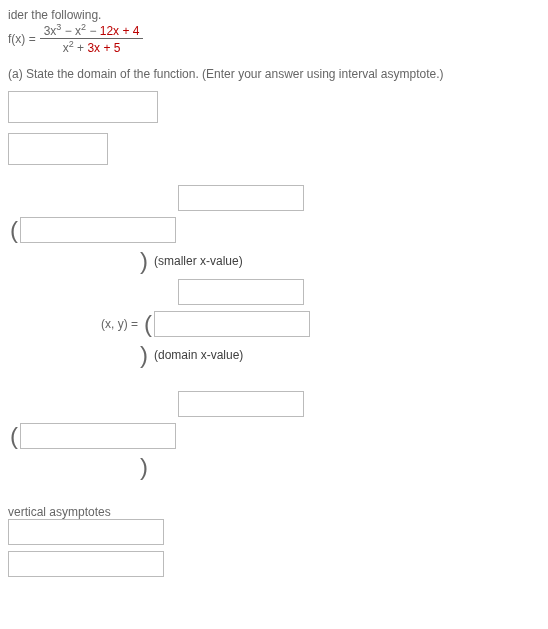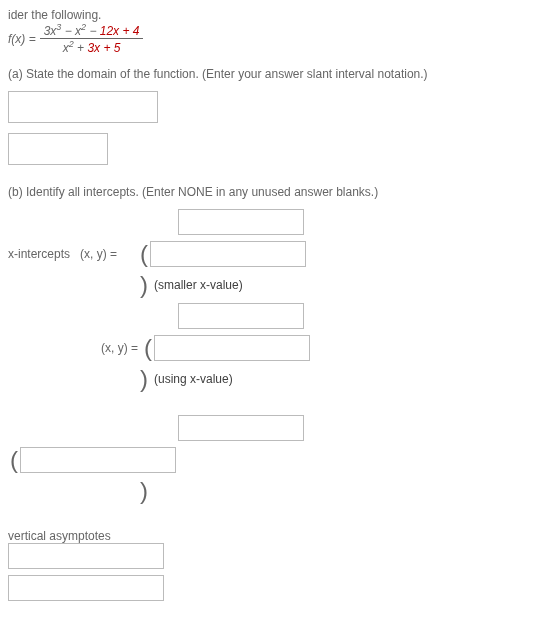--- a/index.html
+++ b/index.html
@@ -13,21 +13,20 @@
     }
     .section {
       margin-bottom: 20px;
     }
     .intro {
     }
     .formula {
       display: flex;
       align-items: center;
       margin-bottom: 12px;
-      font-style: italic;
     }
     .formula-lhs {
       margin-right: 4px;
     }
     .fraction {
       display: inline-flex;
       flex-direction: column;
       align-items: center;
       vertical-align: middle;
     }
@@ -136,56 +135,52 @@
     <span class="num">
       <span>3x</span><span class="sup">3</span><span> − x</span><span class="sup">2</span><span> − </span><span class="red">12x + 4</span>
     </span>
     <span class="den">
       <span>x</span><span class="sup">2</span><span> + </span><span class="red">3x + 5</span>
     </span>
   </span>
 </div>
 
 <div class="section">
-  <div class="part-label">(a) State the domain of the function. (Enter your answer slant interval notation.)</div>
+  <div class="part-label">(a) State the domain of the function. (Enter your answer using interval asymptote.)</div>
   <textarea class="input-field" style=""></textarea>
   <textarea class="input-field" style="width: 100px;"></textarea>
 </div>
 
 <div class="section">
-  <div class="part-label">(b) Identify all intercepts. (Enter NONE in any unused answer blanks.)</div>
 
   <div class="row" style="margin-left:170px;">
     <input class="small-input" style="">
   </div>
 
   <div class="row">
-    <span class="label-col">
-      <span>x-intercepts</span>&nbsp;&nbsp;&nbsp;<span>(x, y) = </span>
-    </span>
     <span class="paren">(</span>
     <input class="pair-input" style="">
   </div>
   <div class="row" style="margin-left:130px;">
     <span class="paren">)</span>
     <span class="hint">(smaller x-value)</span>
   </div>
 
   <div class="row" style="margin-left:170px;">
     <input class="small-input" style="">
   </div>
 
   <div class="row">
     <span class="label-col" style="text-align:right;padding-right:4px;">(x, y) = </span>
     <span class="paren">(</span>
     <input class="pair-input" style="">
   </div>
   <div class="row" style="margin-left:130px;">
     <span class="paren">)</span>
-    <span class="hint">(using x-value)</span>
+    <span class="hint">(domain x-value)</span>
   </div>
 
   <div style="height:18px;"></div>
 
   <div class="row" style="margin-left:170px;">
     <input class="small-input" style="">
   </div>
 
   <div class="row">
     <span class="paren">(</span>

